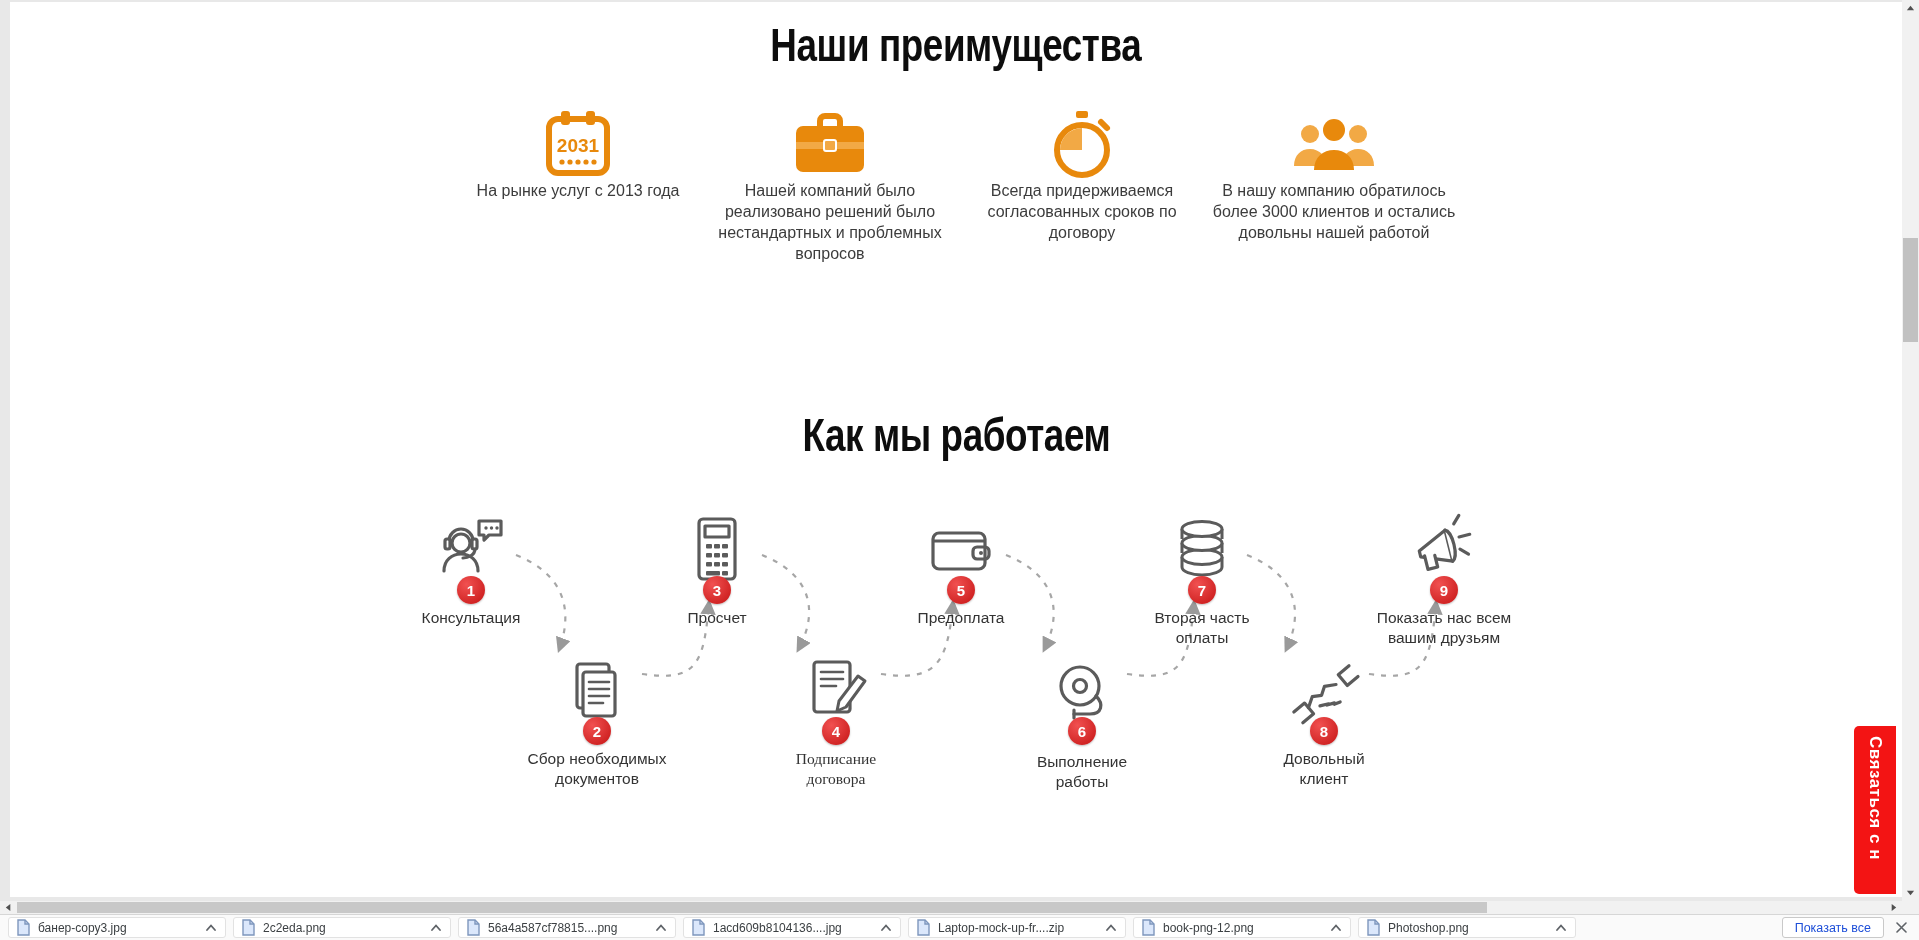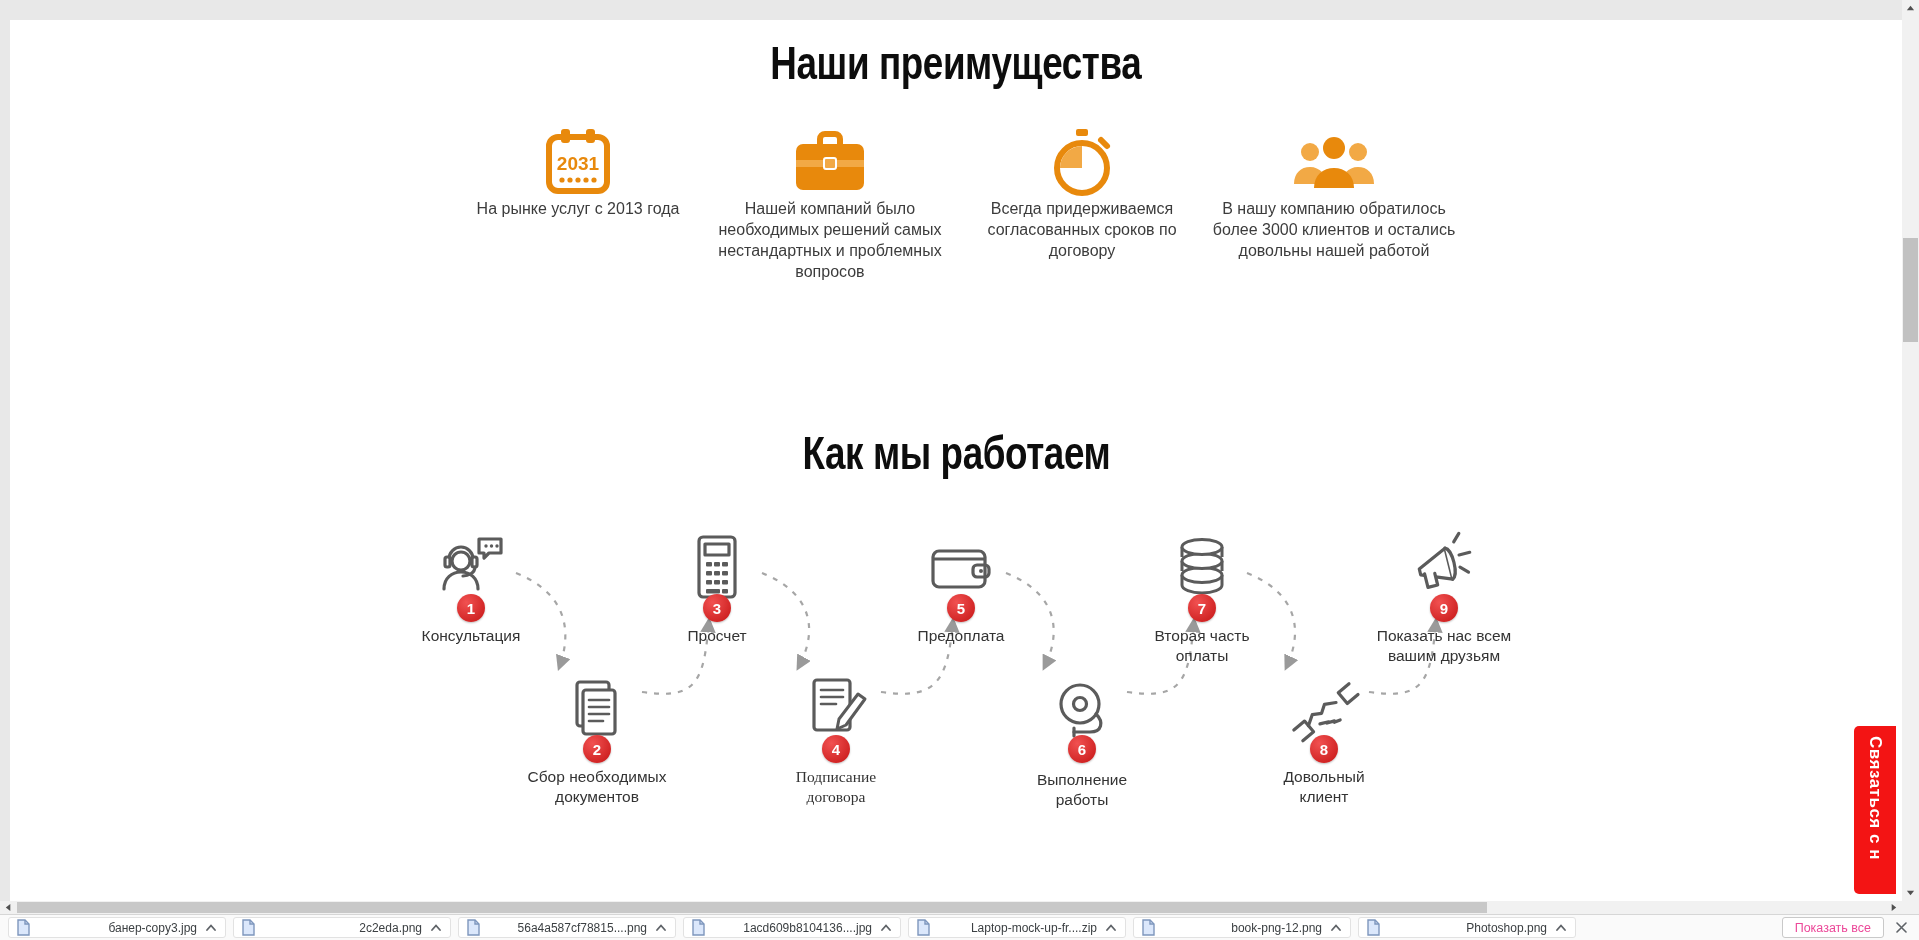--- a/index.html
+++ b/index.html
@@ -1,19 +1,19 @@
 <!DOCTYPE html>
 <html><head>
 <meta charset="utf-8">
 <style>
   *{margin:0;padding:0;box-sizing:border-box;}
   html,body{width:1919px;height:940px;overflow:hidden;}
   body{background:#e8e8e8;font-family:"Liberation Sans",sans-serif;position:relative;}
 
-  .page{position:absolute;left:10px;top:20px;width:1892px;height:895px;background:#fff;}
+  .page{position:absolute;left:10px;top:2px;width:1892px;height:895px;background:#fff;}
 
   .sec-title{position:absolute;left:0;width:100%;text-align:center;font-weight:bold;color:#0d0d0d;font-size:46px;}
   .adv-title{top:16px;}
   .proc-title{top:406px;}
   .cond{display:inline-block;transform:scaleX(.8);letter-spacing:-.5px;white-space:nowrap;}
 
   .adv-row{position:absolute;top:108px;left:50%;transform:translateX(-50%);display:flex;}
   .adv-item{width:252px;display:flex;flex-direction:column;align-items:center;}
   .adv-icon{width:84px;height:70px;}
   .adv-icon svg{width:100%;height:100%;display:block;}
@@ -47,25 +47,25 @@
   .hs-btn{position:absolute;top:0;width:17px;height:13px;display:flex;align-items:center;justify-content:center;cursor:pointer;}
   .hs-btn.left{left:0;}
   .hs-btn.right{right:0;}
   .hs-thumb{position:absolute;left:17px;width:1470px;top:1px;bottom:1px;background:#c8c8c8;cursor:pointer;}
   .scroll-corner{position:absolute;left:1902px;top:901px;width:17px;height:13px;background:#f1f1f1;}
 
   .downloads{position:absolute;left:0;top:914px;width:1919px;height:26px;background:#fafafa;border-top:1px solid #d6d6d6;
              display:flex;align-items:center;padding:0 8px;}
   .dl-items{display:flex;align-items:center;gap:7px;}
   .dl-item{width:218px;height:21px;display:flex;align-items:center;gap:7px;padding:0 7px;background:#fff;
-           border:1px solid #e2e2e2;border-radius:3px;cursor:pointer;text-align:right;}
+           border:1px solid #e2e2e2;border-radius:3px;cursor:pointer;}
   .dl-fileicon{display:flex;flex:0 0 auto;}
   .dl-name{flex:1;font-size:12px;color:#3c4043;white-space:nowrap;overflow:hidden;}
   .dl-caret{display:flex;flex:0 0 auto;cursor:pointer;}
-  .show-all{margin-left:auto;height:21px;padding:0 12px;font-size:12.5px;color:#ec4899;background:#fff;
+  .show-all{margin-left:auto;height:21px;padding:0 12px;font-size:12.5px;color:#1d4ed8;background:#fff;
             border:1px solid #c9c9c9;border-radius:3px;font-family:inherit;cursor:pointer;}
   .dl-close{margin:0 4px 0 12px;display:flex;cursor:pointer;}
 </style>
 </head>
 <body>
 
 <div class="page">
 
   <div class="sec-title adv-title">
     <span class="cond">Наши преимущества</span>
@@ -92,21 +92,21 @@
       </div>
       <div class="adv-item">
         <div class="adv-icon">
           <svg viewBox="0 0 84 70">
    <path d="M32 16 v-5 a5 5 0 0 1 5-5 h10 a5 5 0 0 1 5 5 v5" fill="none" stroke="#E8890C" stroke-width="6"></path>
    <rect x="8" y="16" width="68" height="46" rx="7" fill="#E8890C"></rect>
    <rect x="8" y="32" width="68" height="7" fill="#F2A945"></rect>
    <rect x="36" y="30" width="12" height="11" rx="2" fill="#F2A945" stroke="#fff" stroke-width="2"></rect>
           </svg>
         </div>
-        <div class="adv-text">Нашей компаний было необходимых решений самых нестандартных и проблемных вопросов</div>
+        <div class="adv-text">Нашей компаний было реализовано решений было нестандартных и проблемных вопросов</div>
       </div>
       <div class="adv-item">
         <div class="adv-icon">
           <svg viewBox="0 0 84 70">
    <rect x="36" y="1" width="12" height="7" rx="2" fill="#E8890C"></rect>
    <line x1="61" y1="12" x2="67" y2="18" stroke="#E8890C" stroke-width="6" stroke-linecap="round"></line>
    <circle cx="42" cy="40" r="25" fill="none" stroke="#E8890C" stroke-width="6"></circle>
    <path d="M42 40 L42 18 A22 22 0 0 0 20 40 Z" fill="#F2A945"></path>
           </svg>
         </div>

